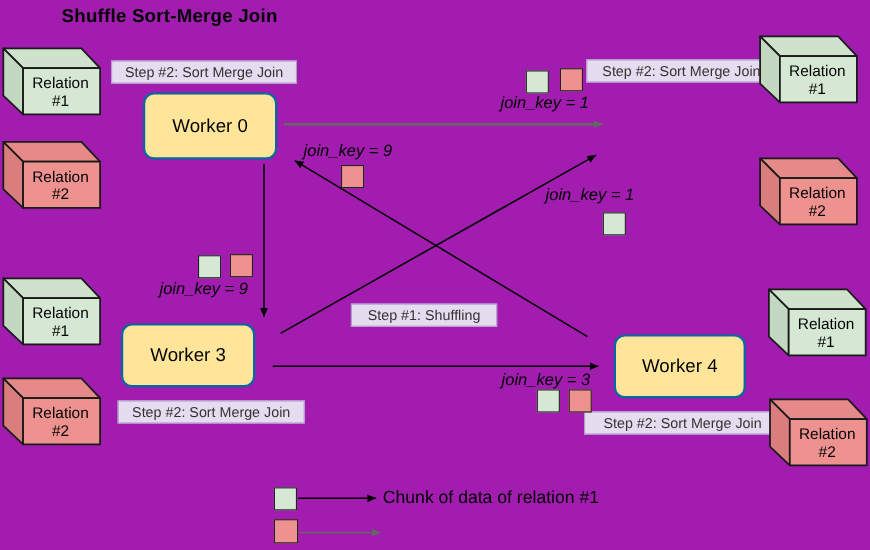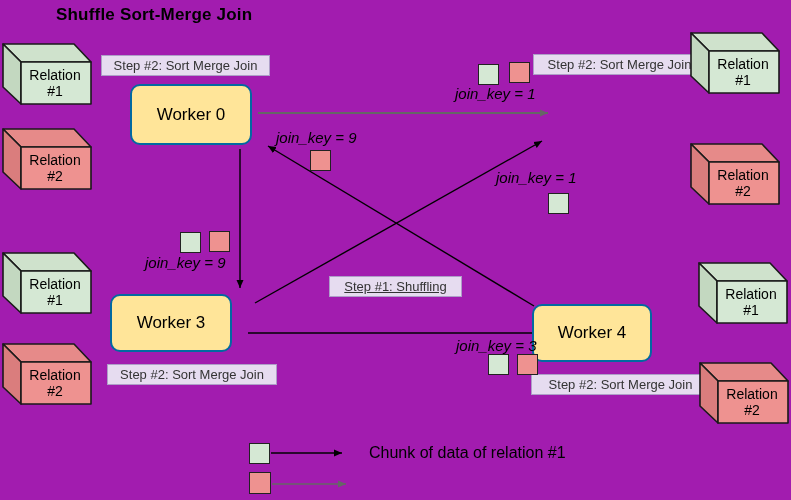--- a/index.html
+++ b/index.html
@@ -63,21 +63,21 @@
     <line x1="255" y1="303" x2="542" y2="141" stroke="#000" stroke-width="1.4" marker-end="url(#mB)"></line>
     <line x1="534" y1="306" x2="268" y2="146" stroke="#000" stroke-width="1.4" marker-end="url(#mB)"></line>
     <line x1="271" y1="453" x2="342" y2="453" stroke="#000" stroke-width="1.4" marker-end="url(#mB)"></line>
     <line x1="272" y1="484" x2="346" y2="484" stroke="#666" stroke-width="1.4" marker-end="url(#mG)"></line>
   </svg>
 
   <div class="title">Shuffle Sort-Merge Join</div>
 
   <div class="steplabel" style="left:101px; top:55px; width:169px;">Step #2: Sort Merge Join</div>
   <div class="steplabel" style="left:533px; top:54px; width:173px;">Step #2: Sort Merge Join</div>
-  <div class="steplabel" style="left:329px; top:276px; width:133px;text-decoration:underline;">Step #1: Shuffling</div>
+  <div class="steplabel" style="left:319px; top:276px; width:133px;">Step #1: Shuffling</div>
   <div class="steplabel" style="left:107px; top:364px; width:170px;">Step #2: Sort Merge Join</div>
   <div class="steplabel" style="left:531px; top:374px; width:179px;">Step #2: Sort Merge Join</div>
 
   <div class="cuboid green" style="left:2px; top:43px;">
     <svg width="90" height="62" viewBox="0 0 90 62">
       <polygon class="face top" points="1,1 72,1 89,19 19,19"></polygon>
       <polygon class="face left" points="1,1 1,44 19,61 19,19"></polygon>
       <polygon class="face front" points="19,19 89,19 89,61 19,61"></polygon>
     </svg>
     <div class="cuboid-label">Relation #1</div>
@@ -139,36 +139,36 @@
     </svg>
     <div class="cuboid-label">Relation #2</div>
   </div>
 
   <div class="worker" style="left:130px; top:84px; width:122px; height:61px;">
     <span>Worker 0</span>
   </div>
   <div class="worker" style="left:110px; top:294px; width:122px; height:58px;">
     <span>Worker 3</span>
   </div>
-  <div class="worker" style="left:532px; top:304px; width:120px; height:58px;">
+  <div class="worker" style="left:558px; top:304px; width:120px; height:58px;">
     <span>Worker 4</span>
   </div>
 
   <div class="jk" style="left:455px; top:85px;">join_key = 1</div>
   <div class="jk" style="left:276px; top:129px;">join_key = 9</div>
   <div class="jk" style="left:496px; top:169px;">join_key = 1</div>
   <div class="jk" style="left:145px; top:254px;">join_key = 9</div>
   <div class="jk" style="left:456px; top:337px;">join_key = 3</div>
 
   <div class="chunk" style="left: 478px; top: 64px; background-color: rgb(213, 232, 212);"></div>
   <div class="chunk" style="left: 509px; top: 62px; background-color: rgb(238, 146, 144);"></div>
   <div class="chunk" style="left: 310px; top: 150px; background-color: rgb(238, 146, 144);"></div>
   <div class="chunk" style="left: 548px; top: 193px; background-color: rgb(213, 232, 212);"></div>
   <div class="chunk" style="left: 180px; top: 232px; background-color: rgb(213, 232, 212);"></div>
   <div class="chunk" style="left: 209px; top: 231px; background-color: rgb(238, 146, 144);"></div>
   <div class="chunk" style="left: 488px; top: 354px; background-color: rgb(213, 232, 212);"></div>
   <div class="chunk" style="left: 517px; top: 354px; background-color: rgb(238, 146, 144);"></div>
 
   <div class="chunk" style="left: 249px; top: 443px; background-color: rgb(213, 232, 212);"></div>
-  <div class="legend-label" style="left:369px; top:444px;">Chunk of data of relation #1</div>
+  <div class="legend-label" style="left:348px; top:444px;">Chunk of data of relation #1</div>
   <div class="chunk" style="left: 249px; top: 472px; width: 22px; height: 22px; background-color: rgb(238, 146, 144);"></div>
 
 </div>
 
 </body></html>

